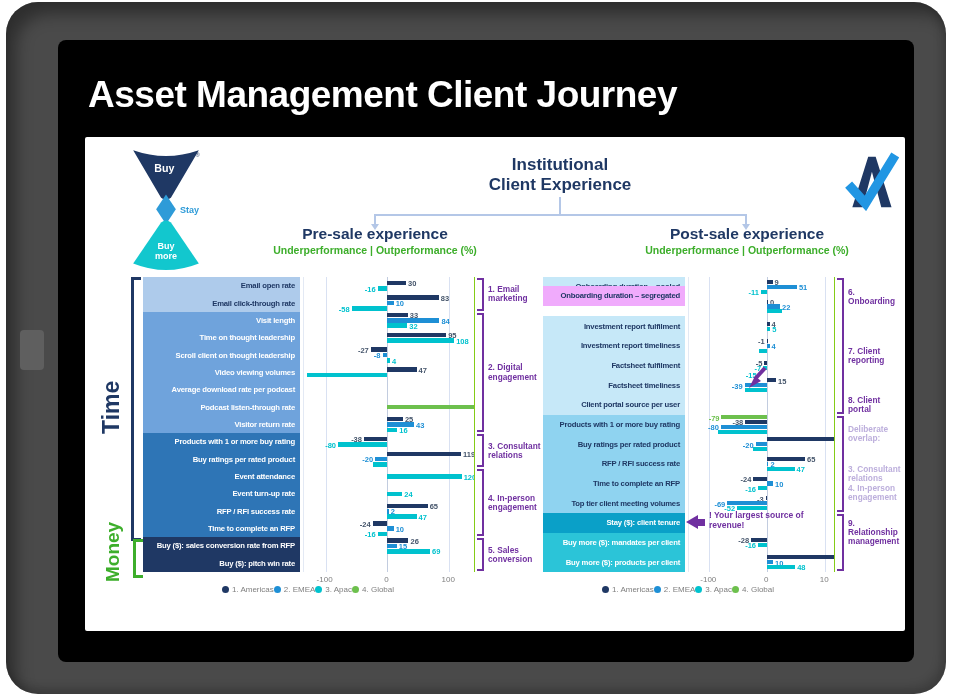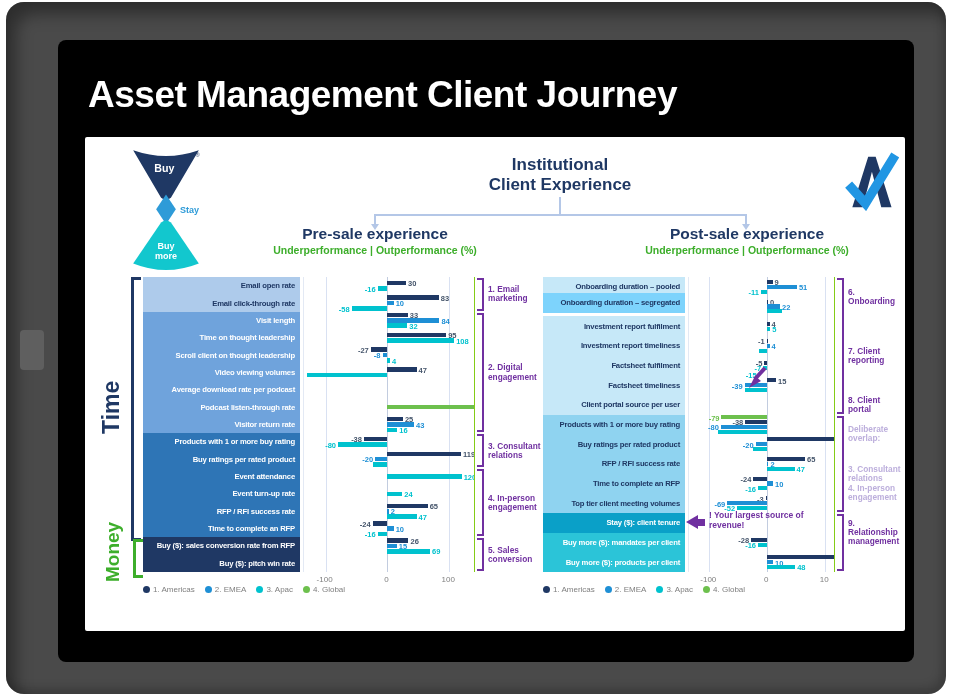--- a/index.html
+++ b/index.html
@@ -1,20 +1,20 @@
 <!DOCTYPE html>
 <html><head>
 <meta charset="utf-8">
 <style>
   html,body{margin:0;padding:0;background:#fff;width:956px;height:700px;overflow:hidden;
     font-family:"Liberation Sans",sans-serif;}
   .abs{position:absolute;}
   
   #tablet{position:absolute;left:6px;top:2px;width:940px;height:692px;background:#4A4A4A;
-    border-radius:18px;box-shadow:inset 10px 12px 16px rgba(0,0,0,.38), inset -4px -6px 10px rgba(0,0,0,.18);}
+    border-radius:32px;box-shadow:inset 10px 12px 16px rgba(0,0,0,.38), inset -4px -6px 10px rgba(0,0,0,.18);}
   #side-button{position:absolute;left:14px;top:328px;width:24px;height:40px;background:#5F5F5F;border-radius:4px;}
   #screen{position:absolute;left:52px;top:38px;width:856px;height:622px;background:#000;border-radius:8px;}
   #main-title{position:absolute;left:30px;top:34px;color:#fff;font-size:37px;font-weight:bold;letter-spacing:-.5px;white-space:nowrap;}
   #card{position:absolute;left:27px;top:97px;width:820px;height:494px;background:#fff;border-radius:2px;}
   
   #heading{position:absolute;left:325px;top:18px;width:300px;text-align:center;color:#1F3864;font-weight:bold;font-size:17px;line-height:1.15;}
   .conn{position:absolute;background:#B4C7E7;}
   .conn-arrow{position:absolute;width:0;height:0;border-left:4px solid transparent;border-right:4px solid transparent;border-top:6px solid #B4C7E7;}
   .col-title{position:absolute;width:260px;text-align:center;color:#1F3864;font-weight:bold;font-size:15.5px;}
   .col-sub{position:absolute;width:260px;text-align:center;color:#3DAE2B;font-weight:bold;font-size:10.5px;}
@@ -31,21 +31,21 @@
     font-size:7.7px;font-weight:bold;letter-spacing:-.2px;white-space:nowrap;padding-right:5px;box-sizing:border-box;}
   .plot{position:absolute;top:0;height:295px;background:#fff;overflow:hidden;border-left:1px solid #E3E9F4;border-right:1px solid #84cc16;}
   .grid{position:absolute;top:0;bottom:0;width:1px;background:#D9E1F2;}
   .grid0{background:#C2CCDF;}
   .bar{position:absolute;}
   .bar-label{position:absolute;font-size:7.5px;font-weight:bold;white-space:nowrap;}
   .xtick{position:absolute;top:298px;transform:translateX(-50%);font-size:8px;color:#7F7F7F;}
   .rbracket{position:absolute;width:7px;border:2px solid #7030A0;border-left:none;box-sizing:border-box;}
   .rlabel{position:absolute;transform:translateY(-50%);color:#7030A0;font-weight:bold;font-size:8.3px;line-height:1.1;}
   .rlabel.faded{color:#BCAEDC;}
-  .legend{position:absolute;display:flex;gap:10px;font-size:8px;color:#7F7F7F;align-items:center;}
+  .legend{position:absolute;display:flex;justify-content:center;font-size:8px;color:#7F7F7F;align-items:center;}
   .ldot{display:inline-block;width:7px;height:7px;border-radius:50%;margin-right:3px;vertical-align:-1px;}
   .note-text{position:absolute;color:#7030A0;font-weight:bold;font-size:8.5px;line-height:1.15;width:102px;}
   .note-arrow{position:absolute;width:0;height:0;border-top:7px solid transparent;border-bottom:7px solid transparent;border-right:12px solid #7030A0;}
   .note-arrow-tail{position:absolute;background:#7030A0;width:8px;height:7px;}
 </style>
 </head>
 <body>
 
 <div id="tablet">
   <div id="side-button"></div>
@@ -200,21 +200,21 @@
           <div class="legend" style="top: 308px; left: 0px; width: 330px;">
             <div><div class="ldot" style="background: rgb(31, 56, 100);"></div>1. Americas</div>
             <div><div class="ldot" style="background: rgb(30, 143, 213);"></div>2. EMEA</div>
             <div><div class="ldot" style="background: rgb(0, 194, 206);"></div>3. Apac</div>
             <div><div class="ldot" style="background: rgb(109, 192, 77);"></div>4. Global</div>
           </div>
         </div>
       <div class="chart" style="left:458px;width:360px;">
           <div class="bandcol" style="width: 142px; height: 295px;">
             <div class="bandrow" style="top: 0px; height: 19.6667px; background: rgb(198, 232, 248); color: rgb(31, 56, 100);">Onboarding duration – pooled</div>
-            <div class="bandrow" style="top: 16px; height: 19.6667px; background: #7dd3fc; color: rgb(31, 56, 100);">Onboarding duration – segregated</div>
+            <div class="bandrow" style="top: 9px; height: 19.6667px; background: #f0abfc; color: rgb(31, 56, 100);">Onboarding duration – segregated</div>
             <div class="bandrow" style="top: 39.3333px; height: 19.6667px; background: rgb(198, 232, 248); color: rgb(31, 56, 100);">Investment report fulfilment</div>
             <div class="bandrow" style="top: 59px; height: 19.6667px; background: rgb(198, 232, 248); color: rgb(31, 56, 100);">Investment report timeliness</div>
             <div class="bandrow" style="top: 78.6667px; height: 19.6667px; background: rgb(198, 232, 248); color: rgb(31, 56, 100);">Factsheet fulfilment</div>
             <div class="bandrow" style="top: 98.3333px; height: 19.6667px; background: rgb(198, 232, 248); color: rgb(31, 56, 100);">Factsheet timeliness</div>
             <div class="bandrow" style="top: 118px; height: 19.6667px; background: rgb(198, 232, 248); color: rgb(31, 56, 100);">Client portal source per user</div>
             <div class="bandrow" style="top: 137.667px; height: 19.6667px; background: rgb(143, 211, 240); color: rgb(31, 56, 100);">Products with 1 or more buy rating</div>
             <div class="bandrow" style="top: 157.333px; height: 19.6667px; background: rgb(143, 211, 240); color: rgb(31, 56, 100);">Buy ratings per rated product</div>
             <div class="bandrow" style="top: 177px; height: 19.6667px; background: rgb(143, 211, 240); color: rgb(31, 56, 100);">RFP / RFI success rate</div>
             <div class="bandrow" style="top: 196.667px; height: 19.6667px; background: rgb(143, 211, 240); color: rgb(31, 56, 100);">Time to complete an RFP</div>
             <div class="bandrow" style="top: 216.333px; height: 19.6667px; background: rgb(143, 211, 240); color: rgb(31, 56, 100);">Top tier client meeting volumes</div>

